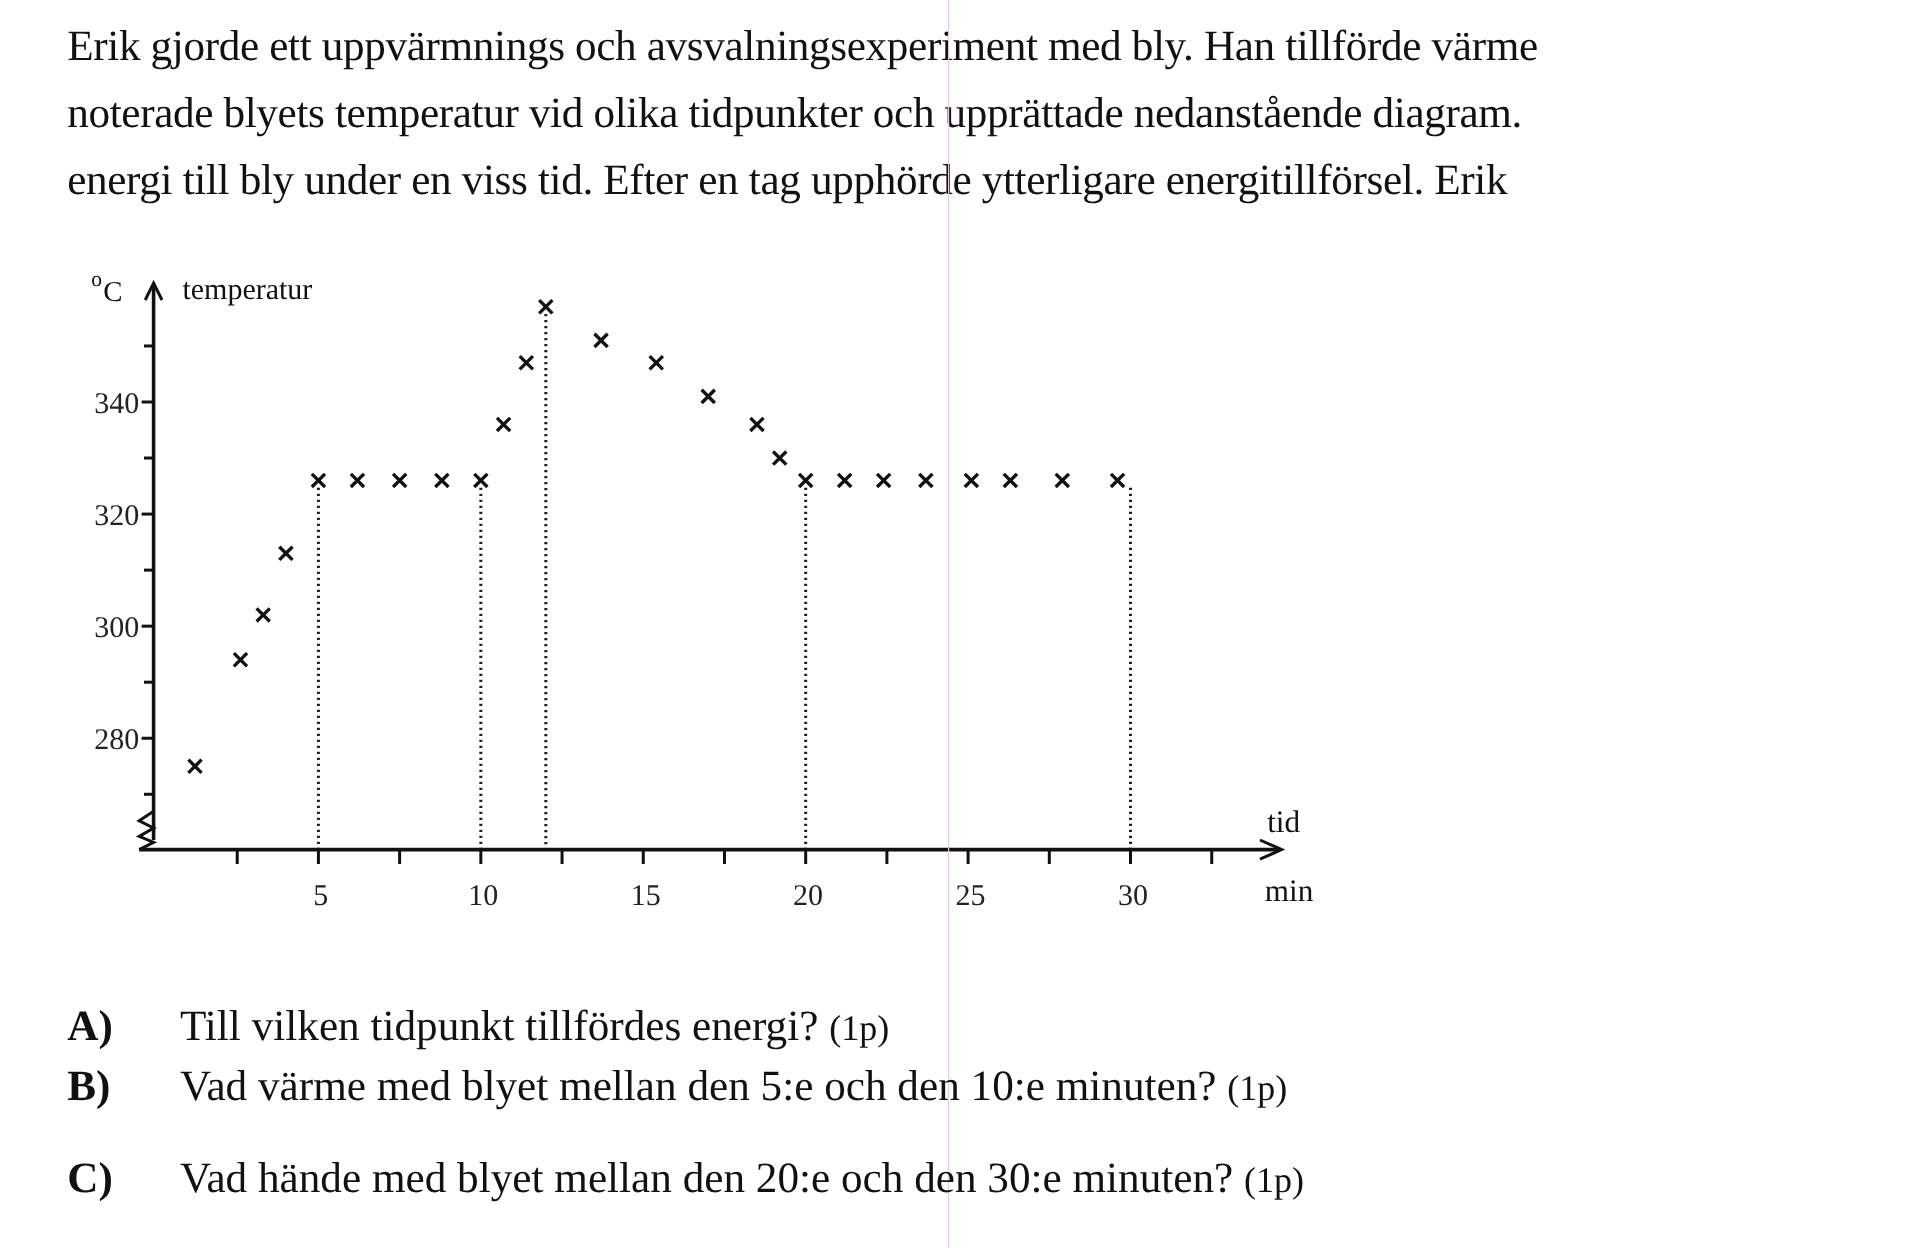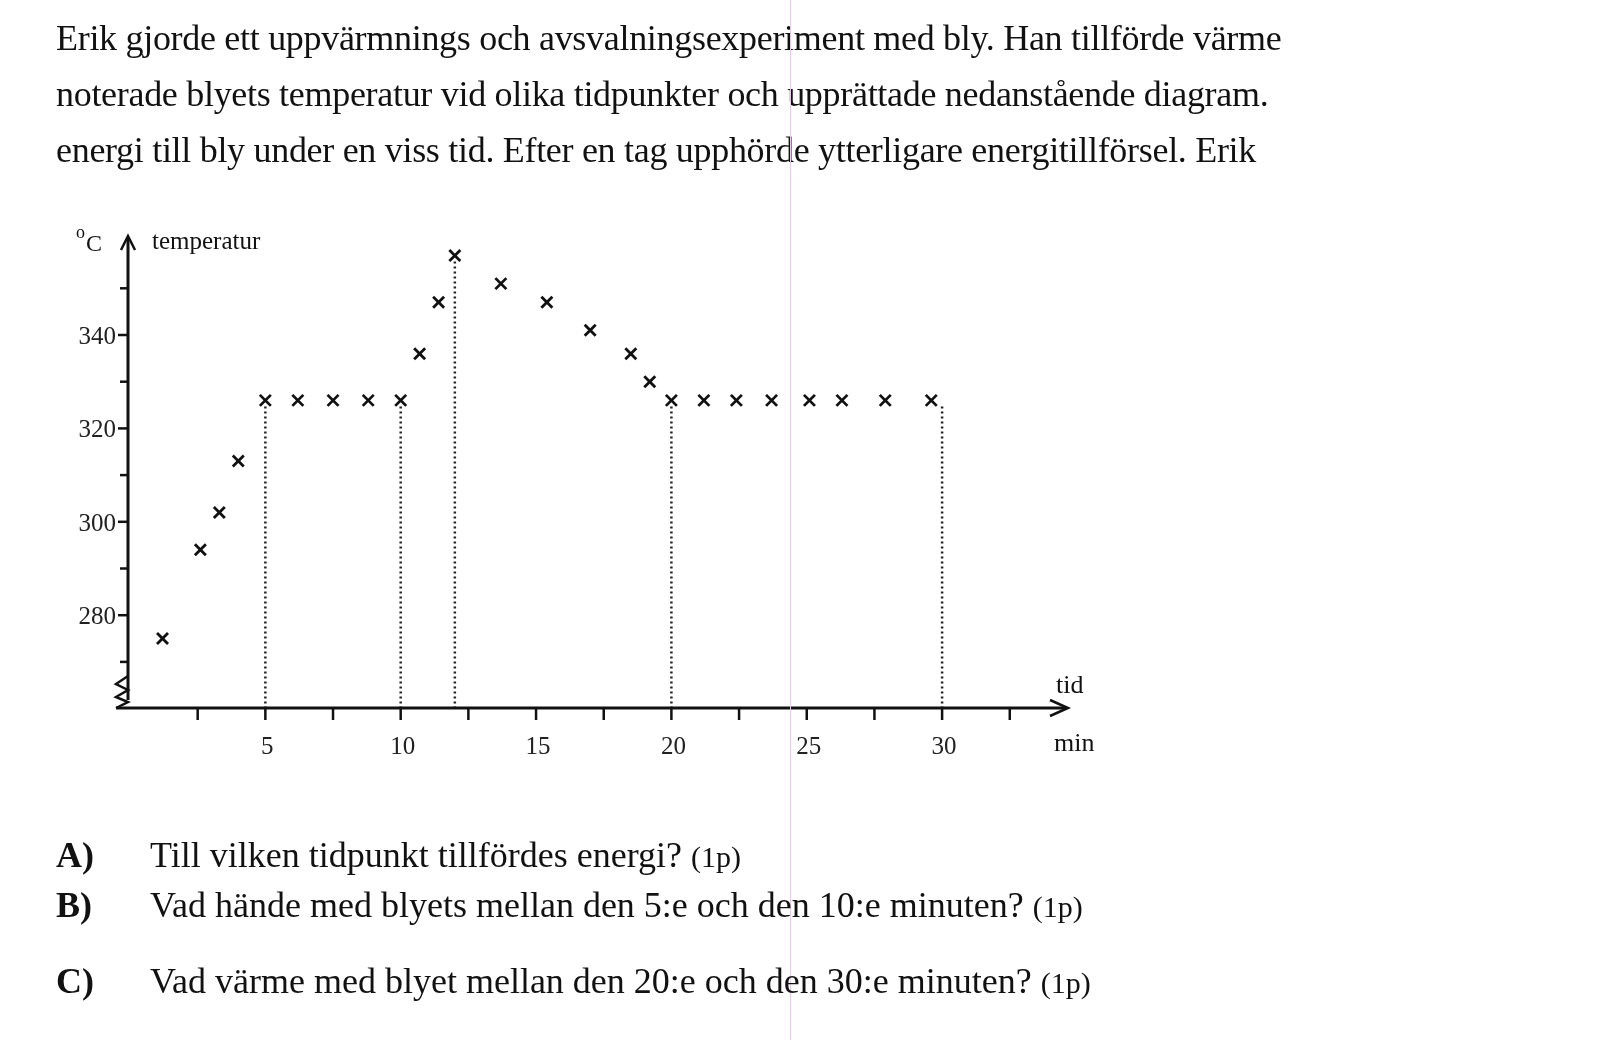--- a/index.html
+++ b/index.html
@@ -184,17 +184,17 @@
   <text x="1056" y="693" font-family="Liberation Serif, serif" font-size="26" fill="#111">tid</text>
   <text x="1054" y="751" font-family="Liberation Serif, serif" font-size="26" fill="#111">min</text>
 </svg>
 
 <div class="scanline"></div>
 
 <div class="q" style="top:808px;margin-top:26px;">
   <span class="lbl">A)</span><span>Till vilken tidpunkt tillfördes energi?</span> <span class="pts">(1p)</span>
 </div>
 <div class="q" style="top:884px;">
-  <span class="lbl">B)</span><span>Vad hände med blyets mellan den 5:e och den 10:e minuten?</span> <span class="pts">(1p)</span>
+  <span class="lbl">B)</span><span>Vad värme med blyet mellan den 5:e och den 10:e minuten?</span> <span class="pts">(1p)</span>
 </div>
 <div class="q" style="top:960px;">
-  <span class="lbl">C)</span><span>Vad värme med blyet mellan den 20:e och den 30:e minuten?</span> <span class="pts">(1p)</span>
+  <span class="lbl">C)</span><span>Vad hände med blyet mellan den 20:e och den 30:e minuten?</span> <span class="pts">(1p)</span>
 </div>
 
 </body></html>

